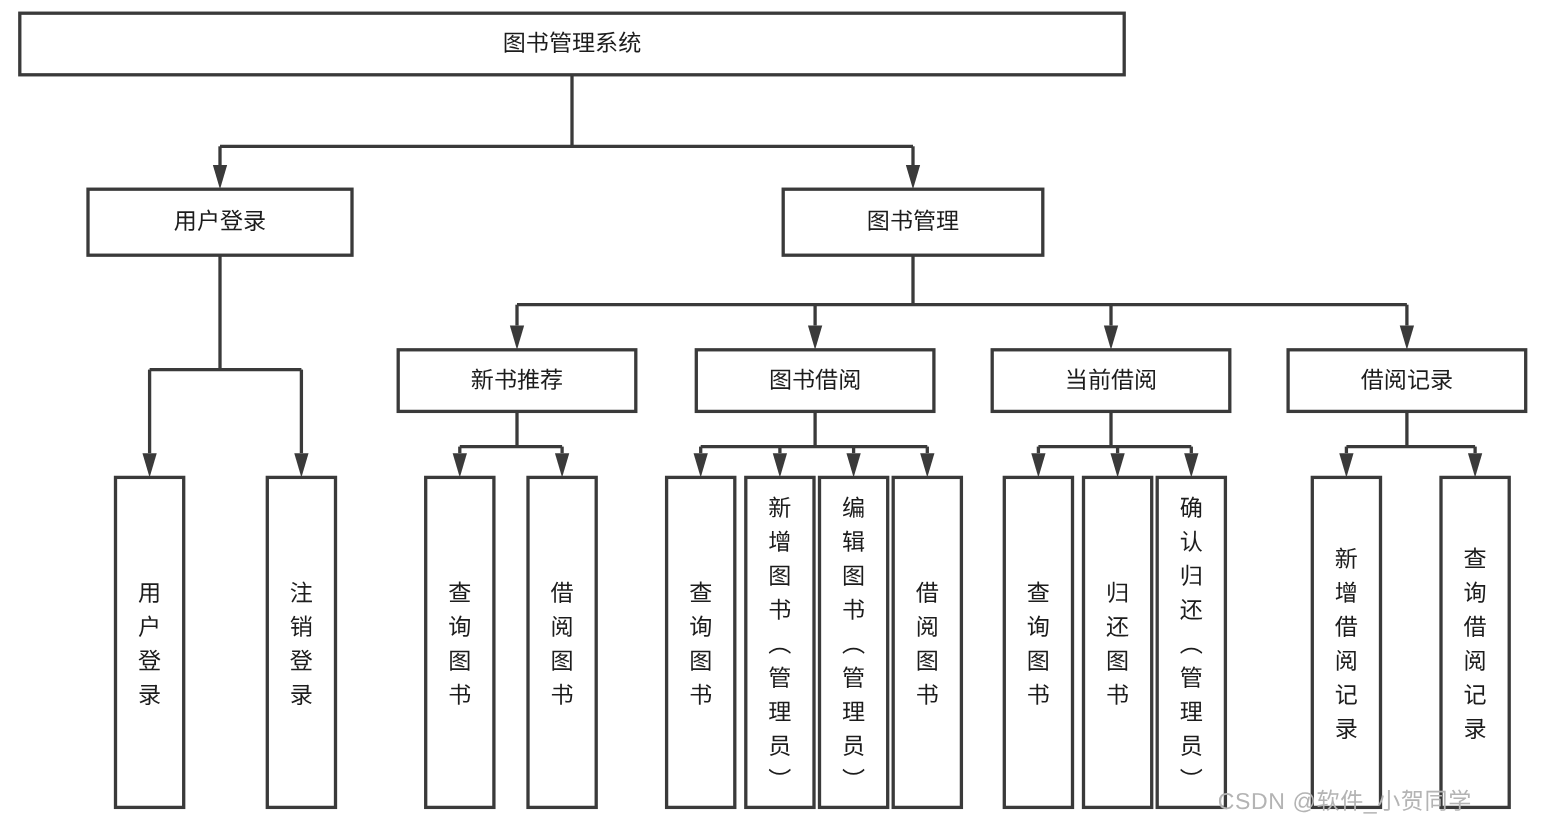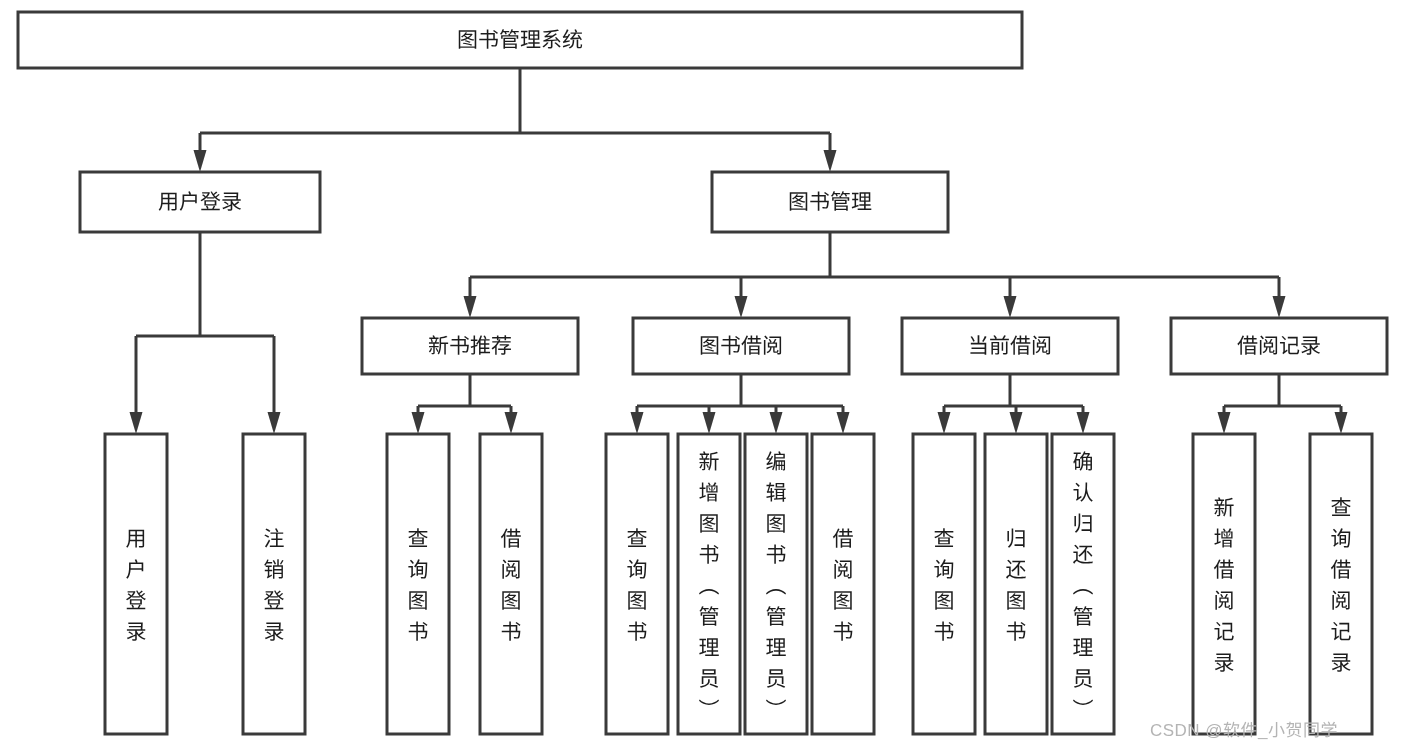--- a/index.html
+++ b/index.html
@@ -56,21 +56,21 @@
     font-size: 21px;
     fill: #1c1c1c;
     text-anchor: middle;
     white-space: pre;
   }
   .watermark-text {
     position: absolute;
     right: 14px;
     bottom: 6px;
     font-family: "Liberation Sans", "DejaVu Sans", sans-serif;
-    font-size: 17px;
+    font-size: 21px;
     color: #b4b4b4;
     letter-spacing: 0.5px;
     user-select: none;
     pointer-events: none;
     white-space: nowrap;
   }
 </style>
 </head>
 <body>
 

